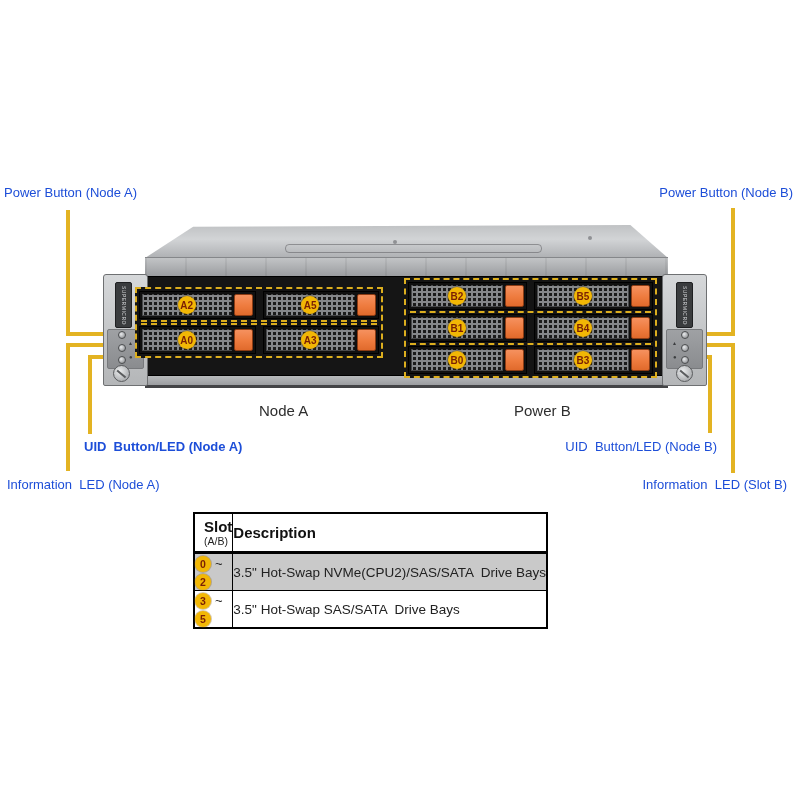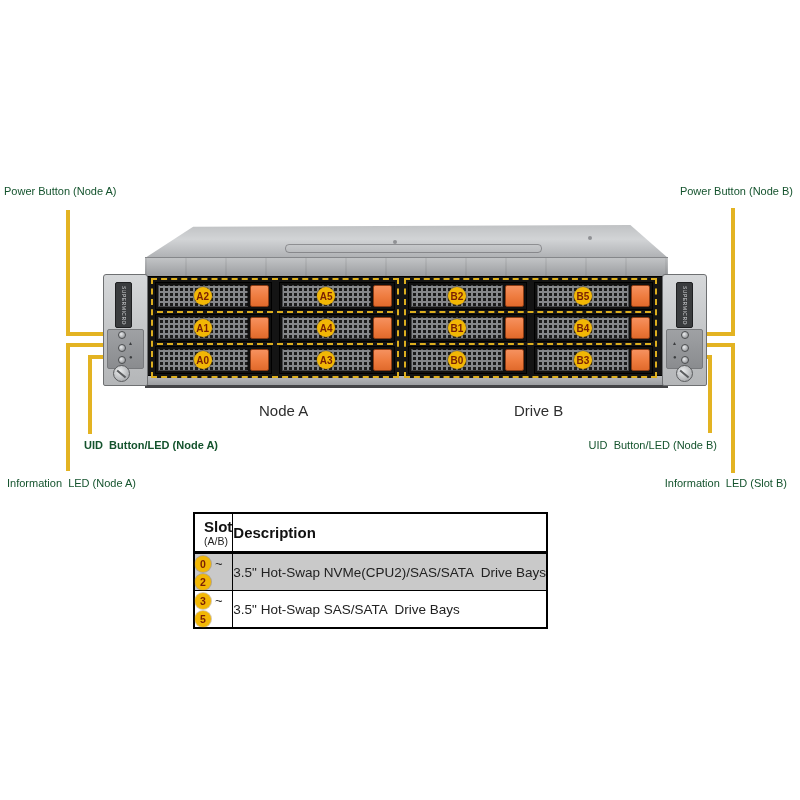--- a/index.html
+++ b/index.html
@@ -1,20 +1,20 @@
 <!DOCTYPE html>
 <html><head>
 <meta charset="utf-8">
 <style>
   html,body{margin:0;padding:0;background:#fff;}
   #canvas{position:relative;width:800px;height:800px;background:#fff;overflow:hidden;
           font-family:"Liberation Sans",sans-serif;color:#333;}
 
   
-  .lbl{position:absolute;font-size:11px;color:#14532d;white-space:pre;}
+  .lbl{position:absolute;font-size:13px;color:#1d4ed8;white-space:pre;}
 
   
   .cline{position:absolute;background:#e3b322;}
 
   
   .chassis-top{position:absolute;left:145px;top:224px;width:523px;height:34px;
     background:linear-gradient(180deg,#bfc1c3 0%,#d2d4d6 45%,#aeb0b3 100%);
     clip-path:polygon(9.2% 8%,92.8% 3%,100% 100%,0% 100%);}
   .top-handle{position:absolute;left:285px;top:244px;width:255px;height:7px;
     border:1px solid rgba(95,95,98,.55);border-radius:4px;}
@@ -142,50 +142,36 @@
     <div class="ear-btn" style="left:18px;top:56px;"></div>
     <div class="ear-glyph" style="left:10px;top:65px;">▴</div>
     <div class="ear-btn" style="left:18px;top:69px;"></div>
     <div class="ear-glyph" style="left:10px;top:79px;">●</div>
     <div class="ear-btn" style="left:18px;top:81px;"></div>
     <div class="thumbscrew" style="left:13px;">
         <i></i>
       </div>
   </div>
 
-  <div class="bay-group" style="left:151px;width:248px;">
+  <div class="bay-group" style="left:135px;width:248px;margin-top:9px;">
     <div class="bay-row">
       <div class="tray">
           <div class="tray-face">
             <span class="bay-badge">A2</span>
           </div>
           <div class="tray-latch"></div>
         </div>
       <div class="tray">
           <div class="tray-face">
             <span class="bay-badge">A5</span>
           </div>
           <div class="tray-latch"></div>
         </div>
     </div>
     <div class="row-sep"></div>
-    <div class="bay-row">
-      <div class="tray">
-          <div class="tray-face">
-            <span class="bay-badge">A1</span>
-          </div>
-          <div class="tray-latch"></div>
-        </div>
-      <div class="tray">
-          <div class="tray-face">
-            <span class="bay-badge">A4</span>
-          </div>
-          <div class="tray-latch"></div>
-        </div>
-    </div>
     <div class="row-sep"></div>
     <div class="bay-row">
       <div class="tray">
           <div class="tray-face">
             <span class="bay-badge">A0</span>
           </div>
           <div class="tray-latch"></div>
         </div>
       <div class="tray">
           <div class="tray-face">
@@ -237,21 +223,21 @@
       <div class="tray">
           <div class="tray-face">
             <span class="bay-badge">B3</span>
           </div>
           <div class="tray-latch"></div>
         </div>
     </div>
   </div>
 
   <div class="node-lbl" style="left:259px;top:388px;">Node A</div>
-  <div class="node-lbl" style="left:514px;top:388px;">Drive B</div>
+  <div class="node-lbl" style="left:514px;top:388px;">Power B</div>
 
   <table class="spec-table">
     <thead>
       <tr>
         <th class="col-slot">
           <div class="th-slot">Slot</div>
           <div class="th-sub">(A/B)</div>
         </th>
         <th class="th-desc">Description</th>
       </tr>

